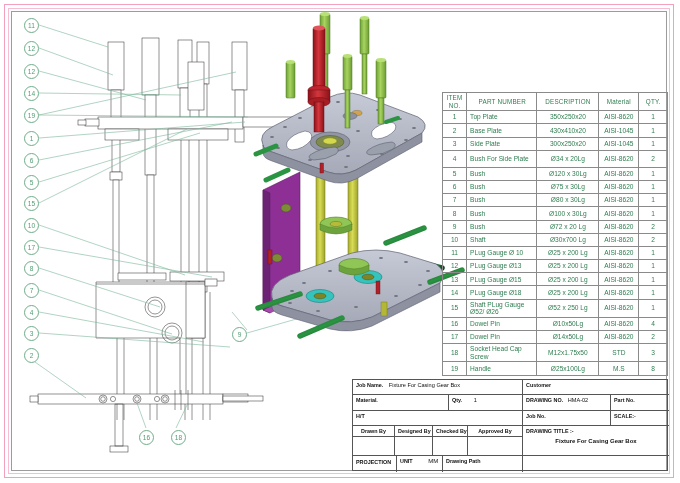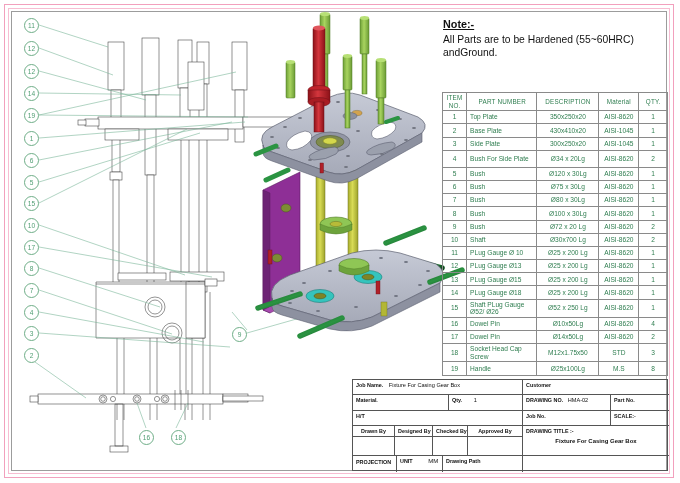--- a/index.html
+++ b/index.html
@@ -327,25 +327,20 @@
     <g>
       <rect x="313" y="28" width="12" height="62" rx="1" fill="url(#gRed)" stroke="#6e1118" stroke-width="0.5"></rect>
       <ellipse cx="319" cy="28" rx="6" ry="2.4" fill="#e0555c"></ellipse>
       <ellipse cx="319" cy="90" rx="11" ry="4.5" fill="#c0232b" stroke="#6e1118" stroke-width="0.5"></ellipse>
       <rect x="308" y="90" width="22" height="12" fill="url(#gRed)" stroke="#6e1118" stroke-width="0.5"></rect>
       <ellipse cx="319" cy="102" rx="11" ry="4.5" fill="#a81c23" stroke="#6e1118" stroke-width="0.5"></ellipse>
       <rect x="314" y="102" width="10" height="30" fill="url(#gRed)" stroke="#6e1118" stroke-width="0.5"></rect>
     </g>
   </svg>
 
-  <div class="note">
-    <span class="ttl">Note:-</span>
-    <span>All Parts are to be Hardened (55~60HRC)</span><br>
-    <span>andGround.</span>
-  </div>
 
   <table class="bom">
     <thead>
       <tr>
         <th class="c-no">
           <span>ITEM</span><br><span>NO.</span>
         </th>
         <th class="c-pn" style="text-align:center">PART NUMBER</th>
         <th class="c-de">DESCRIPTION</th>
         <th class="c-ma">Material</th>

